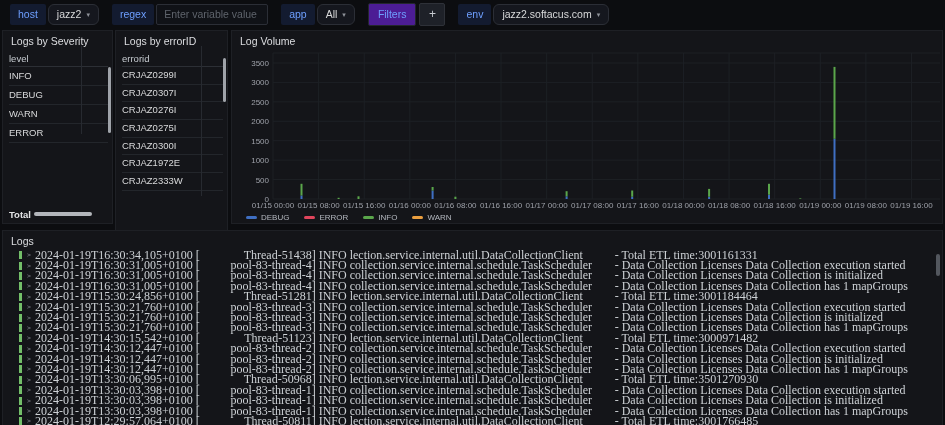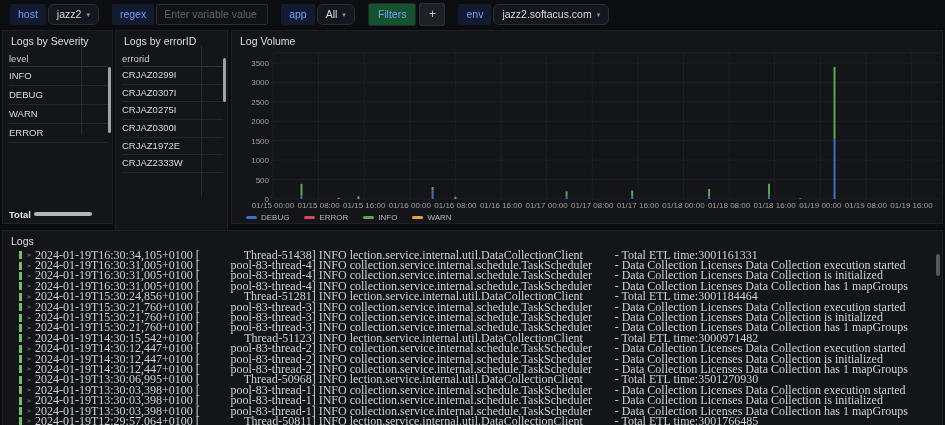--- a/index.html
+++ b/index.html
@@ -9,21 +9,21 @@
     font-family:"Liberation Sans",sans-serif;
   }
   
   .toolbar{position:absolute;left:0;top:0;width:100%;height:28px;display:flex;align-items:center;padding-left:10px;box-sizing:border-box}
   .vargroup{display:flex;align-items:flex-start;margin-right:13px}
   .varlabel{height:21px;display:flex;align-items:center;padding:0 8px;background:#131b30;color:#6e9fff;font-size:10.5px;border-radius:2px}
   .varvalue{height:21px;display:flex;align-items:center;gap:5px;padding:0 8px;margin-left:2px;background:#15171e;border:1px solid #2b2e36;border-radius:6px;color:#d8d9da;font-size:10.5px;cursor:pointer;box-sizing:border-box}
   .caret{font-size:7px;color:#8e9299;line-height:1}
   .varinput{height:21px;width:112px;margin-left:2px;background:#101217;border:1px solid #2b2e36;border-radius:2px;color:#d8d9da;font-size:10.5px;padding:0 7px;box-sizing:border-box}
   .varinput::placeholder{color:#5f646c}
-  .chipbtn{height:21px;display:flex;align-items:center;padding:0 9px;background:#14532d;border:1px solid #24272e;border-radius:2px;color:#6e9fff;font-size:10.5px;cursor:pointer}
+  .chipbtn{height:21px;display:flex;align-items:center;padding:0 9px;background:#4c1d95;border:1px solid #24272e;border-radius:2px;color:#6e9fff;font-size:10.5px;cursor:pointer}
   .plusbtn{height:21px;width:24px;display:flex;align-items:center;justify-content:center;margin-left:3px;background:#1e2128;border:1px solid #2e3138;border-radius:2px;color:#c7cbd1;font-size:12px;cursor:pointer}
   
   .panel{position:absolute;background:#141519;border:1px solid #1e2025;box-sizing:border-box}
   .panel-title{height:20px;display:flex;align-items:center;padding-left:8px;font-size:10.5px;font-weight:500;color:#dcdde0;cursor:pointer;white-space:nowrap}
   #panel-severity{left:2px;top:30px;width:111px;height:194px}
   #panel-errorid{left:115px;top:30px;width:113px;height:222px}
   #panel-volume{left:231px;top:30px;width:712px;height:194px}
   #panel-logs{left:2px;top:230px;width:941px;height:218px}
   
   .mini-table{position:absolute;left:6px;right:4px;top:20px}
@@ -105,20 +105,21 @@
   </div>
 </div>
 
 <div class="panel" id="panel-errorid">
   <div class="panel-title">Logs by errorID</div>
   <div class="mini-table">
     <div class="mini-th">errorid</div>
     <div id="errorid-rows">
         <div class="mini-tr">CRJAZ0299I</div>
         <div class="mini-tr">CRJAZ0307I</div>
+        <div class="mini-tr">CRJAZ0276I</div>
         <div class="mini-tr">CRJAZ0275I</div>
         <div class="mini-tr">CRJAZ0300I</div>
         <div class="mini-tr">CRJAZ1972E</div>
         <div class="mini-tr">CRJAZ2333W</div>
       </div>
   </div>
   <div class="col-div" style="left:85px;height:150px"></div>
   <div class="vthumb" style="right:1px;top:27px;height:44px"></div>
   <div class="panel-foot">
     <span class="foot-label">Total</span>

